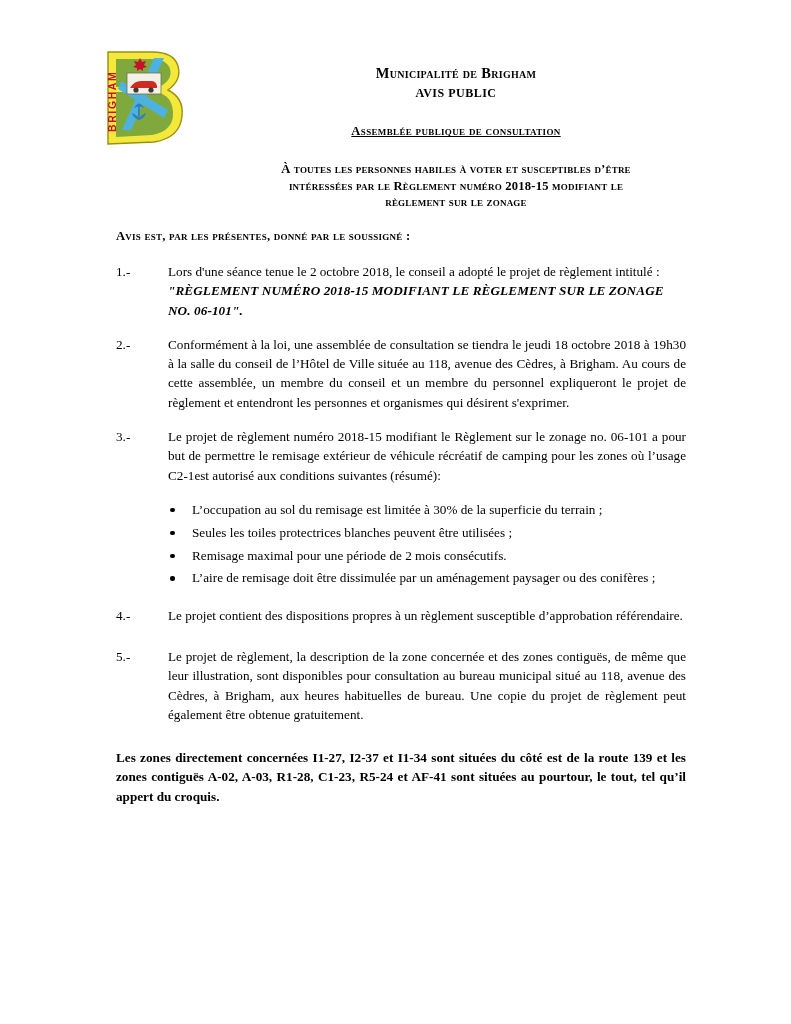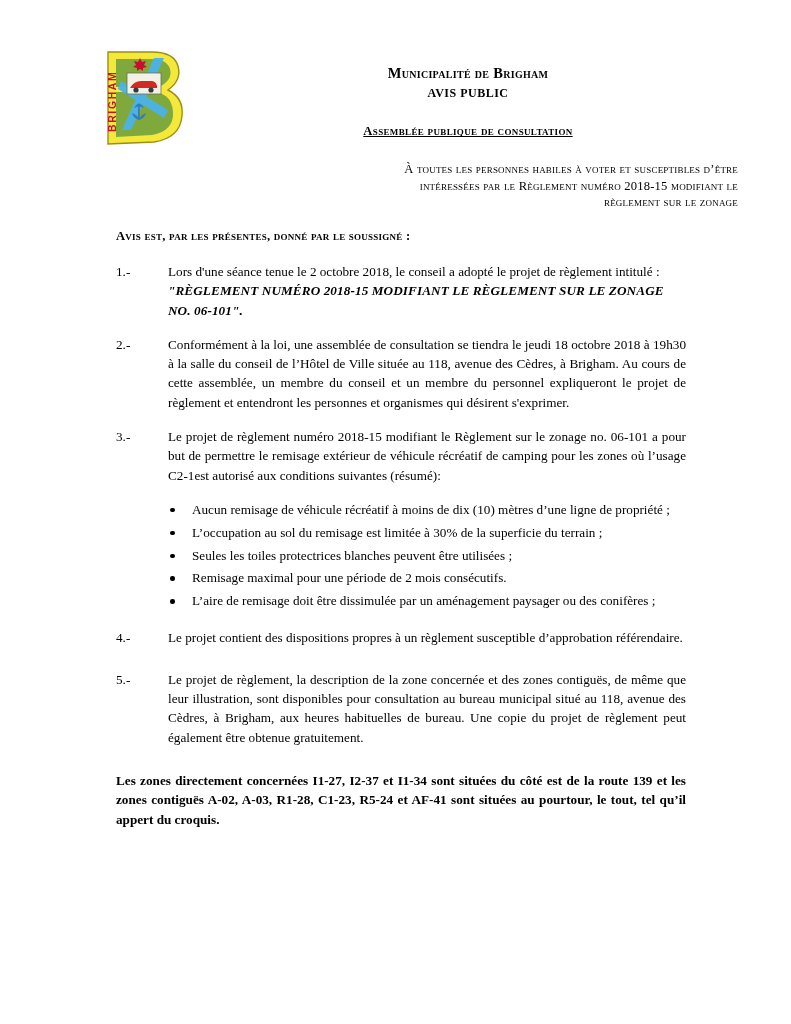--- a/index.html
+++ b/index.html
@@ -19,21 +19,21 @@
 
   .page {
     position: absolute;
     inset: 0;
     background: #fff;
   }
 
   
   .header-block {
     position: absolute;
-    left: 12px;
+    left: 0;
     top: 48px;
     width: 634px;
     height: 175px;
   }
 
   
   .logo {
     position: absolute;
     left: 104px;
     top: 46px;
@@ -69,25 +69,24 @@
     font-size: 12.6px;
     font-weight: bold;
     font-variant: small-caps;
     letter-spacing: 0.35px;
     line-height: 18px;
     text-decoration: underline;
   }
   .t-block {
     margin-top: 21px;
     font-size: 12.6px;
-    font-weight: normal;
+    font-weight: bold;
     font-variant: small-caps;
     letter-spacing: 0.2px;
     line-height: 16.6px;
-    text-align: right;
   }
   .t-block .ln { display: block; }
 
   
   .body-block {
     position: absolute;
     left: 116px;
     top: 228px;
     width: 570px;
   }
@@ -230,21 +229,20 @@
       <span class="num">2.-</span>
       <p>Conformément à la loi, une assemblée de consultation se tiendra le jeudi 18 octobre 2018 à 19h30 à la salle du conseil de l’Hôtel de Ville située au 118, avenue des Cèdres, à Brigham. Au cours de cette assemblée, un membre du conseil et un membre du personnel expliqueront le projet de règlement et entendront les personnes et organismes qui désirent s'exprimer.</p>
     </div>
 
     <div class="item">
       <span class="num">3.-</span>
       <p>Le projet de règlement numéro 2018-15 modifiant le Règlement sur le zonage no. 06-101 a pour but de permettre le remisage extérieur de véhicule récréatif de camping pour les zones où l’usage C2-1est autorisé aux conditions suivantes (résumé):</p>
     </div>
 
     <ul class="bullets">
-      <li>Aucun remisage de véhicule récréatif à moins de dix (10) mètres d’une ligne de propriété ;</li>
       <li>L’occupation au sol du remisage est limitée à 30% de la superficie du terrain ;</li>
       <li>Seules les toiles protectrices blanches peuvent être utilisées ;</li>
       <li>Remisage maximal pour une période de 2 mois consécutifs.</li>
       <li>L’aire de remisage doit être dissimulée par un aménagement paysager ou des conifères ;</li>
     </ul>
 
     <div class="item spacer-4">
       <span class="num">4.-</span>
       <p>Le projet contient des dispositions propres à un règlement susceptible d’approbation référendaire.</p>
     </div>

